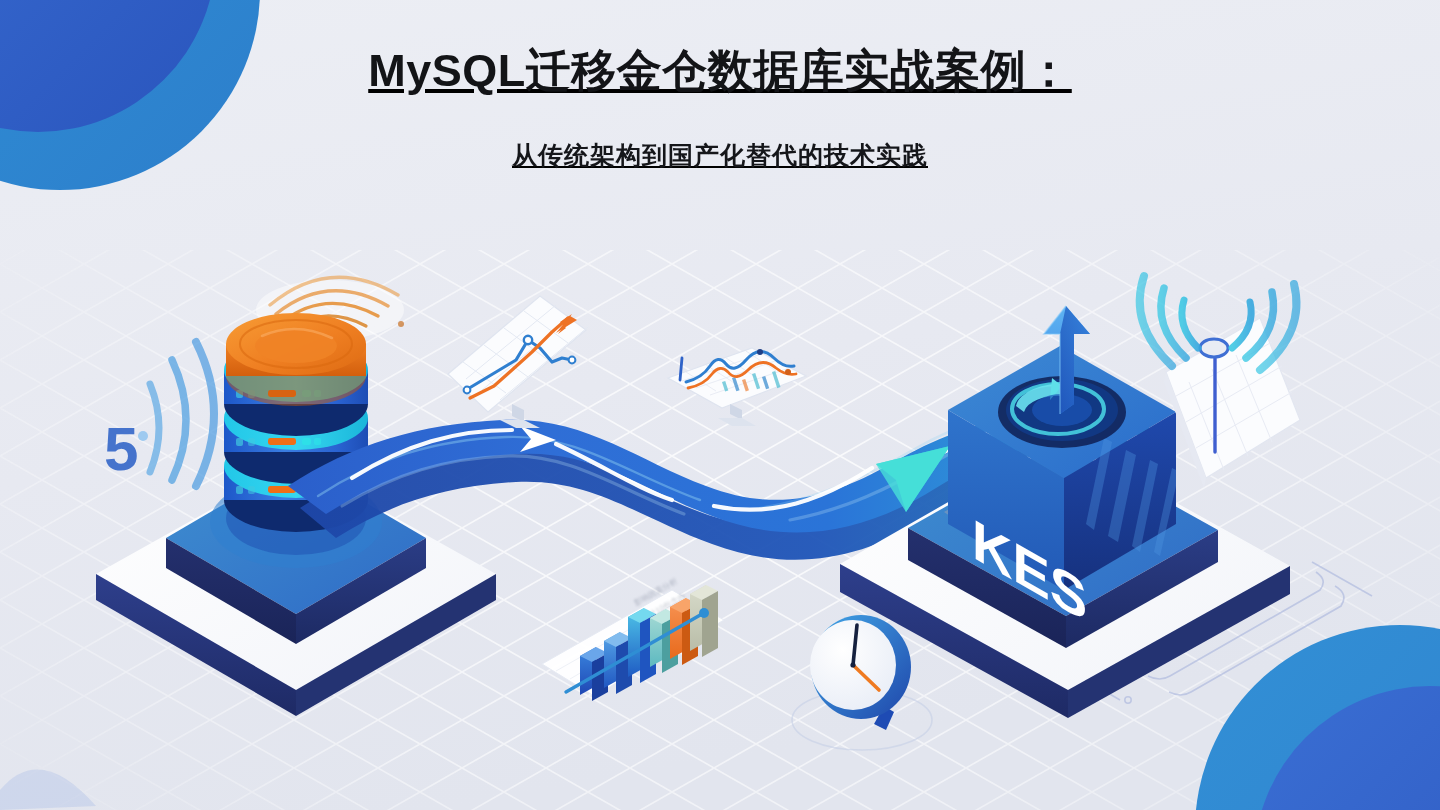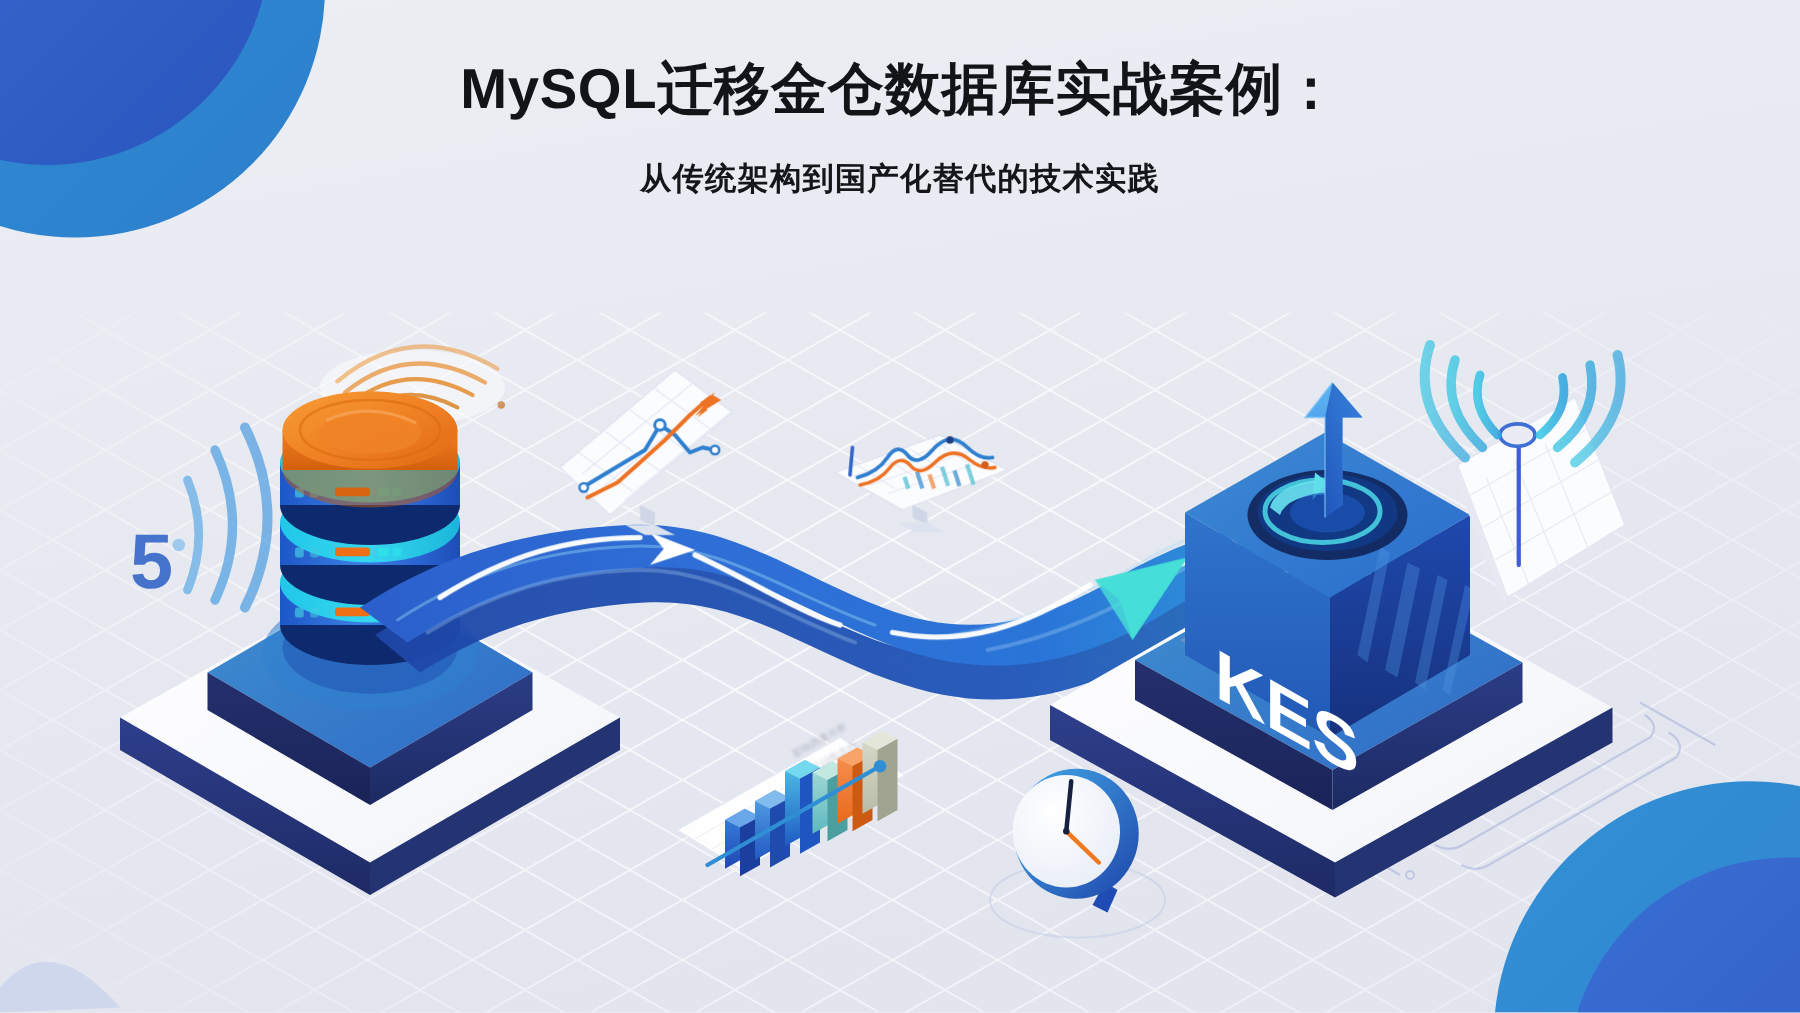--- a/index.html
+++ b/index.html
@@ -11,32 +11,32 @@
   }
 
   
   #slide { position:absolute; inset:0; overflow:hidden; background:#e9eaf1; }
 
   .bg-svg { position:absolute; inset:0; width:1440px; height:810px; }
 
   
   .title-block {
     position:absolute; top:44px; left:0; width:1440px;
-    text-align:center; z-index:40;
+    text-align:center; z-index:40;text-decoration:underline;
   }
   .title-line {
     color:#131417;
     font-weight:bold;
     font-size:45px;
     line-height:54px;
     letter-spacing:0.5px;
     white-space:nowrap;
   }
   .subtitle {
-    margin-top:28px;
+    margin-top:40px;
     color:#15161a;
     font-weight:bold;
     font-size:25px;
     line-height:34px;
     letter-spacing:1px;
     white-space:nowrap;
   }
 
   
   .illus { position:absolute; inset:0; width:1440px; height:810px; z-index:20; }

